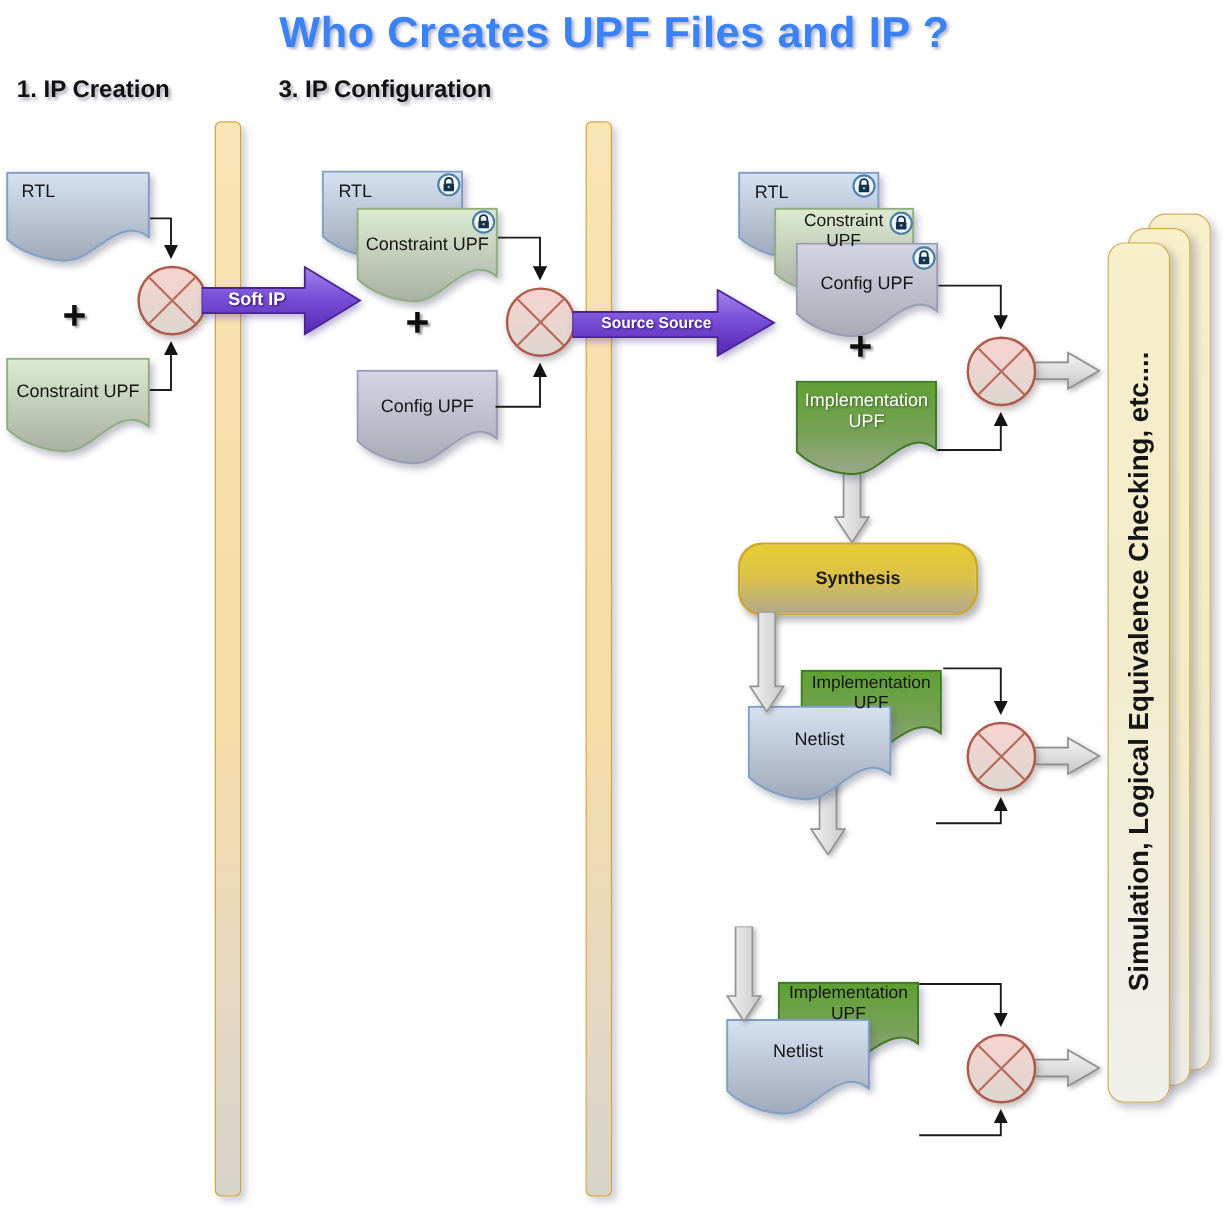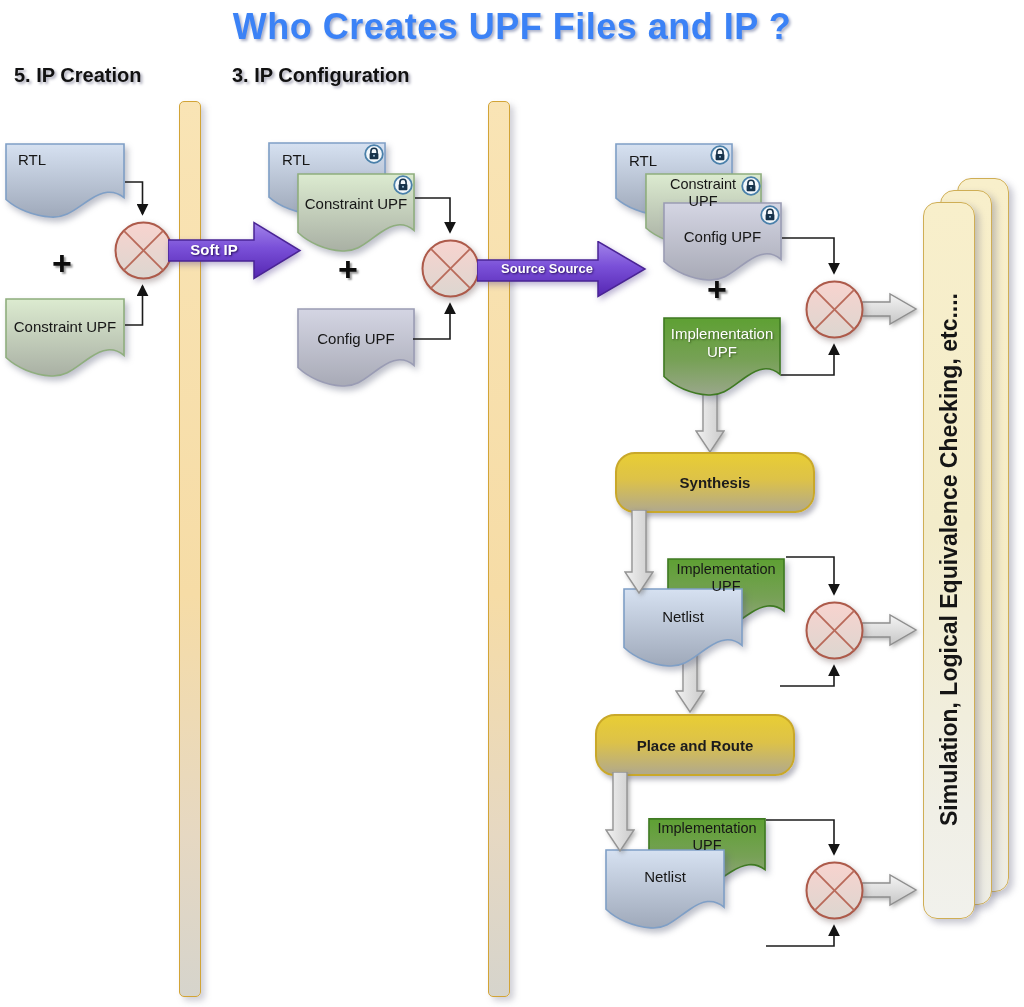--- a/index.html
+++ b/index.html
@@ -83,21 +83,21 @@
         <stop offset="0" stop-color="#f2f2f2"></stop>
           <stop offset="1" stop-color="#c9c9c9"></stop>
       </linearGradient>
       <marker id="mArrow" viewBox="0 0 10 10" refX="8.5" refY="5" markerWidth="7.5" markerHeight="7.5" orient="auto-start-reverse">
         <path d="M0,0 L10,5 L0,10 Z" fill="#141414"></path>
       </marker>
     </defs>
   </svg>
 
   <div class="abs" id="title">Who Creates UPF Files and IP ?</div>
-  <div class="abs sec-head" style="left:14px;top:64px">5. IP Creation</div>
+  <div class="abs sec-head" style="left:14px;top:64px">1. IP Creation</div>
   <div class="abs sec-head" style="left:232px;top:64px">3. IP Configuration</div>
 
   <div class="abs vbar" style="left:179px"></div>
   <div class="abs vbar" style="left:488px"></div>
 
   <div class="abs panel" style="left:957px;top:178px;height:712px"></div>
   <div class="abs panel" style="left:940px;top:190px;height:713px"></div>
   <div class="abs panel" style="left:923px;top:202px;height:715px;background:linear-gradient(180deg,#f8efcb 0%,#f3ecca 45%,#f0efe6 85%,#f1f1ec 100%)"></div>
   <div class="abs" id="panel-front-label">
     <span>Simulation, Logical Equivalence Checking, etc....</span>
@@ -106,23 +106,20 @@
   <svg class="blockarrow" style="left:695px;top:391px;z-index:2" width="30" height="62" viewBox="0 0 30 62">
     <polygon points="8,0 22,0 22,40 29,40 15,61 1,40 8,40" fill="url(#gGrayH)" stroke="#949494" stroke-width="1.4"></polygon>
   </svg>
 
   <svg class="blockarrow" style="left:675px;top:650px;z-index:2" width="30" height="63" viewBox="0 0 30 63">
     <polygon points="8,0 22,0 22,41 29,41 15,62 1,41 8,41" fill="url(#gGrayH)" stroke="#949494" stroke-width="1.4"></polygon>
   </svg>
 
   <div class="proc-box" style="left:615px;top:452px;width:196px;height:57px">
     <span>Synthesis</span>
-  </div>
-  <div class="proc-box" style="left:595px;top:714px;width:196px;height:58px">
-    <span>Place and Route</span>
   </div>
 
   <svg class="doc" style="left:5px;top:143px" width="120" height="76" viewBox="0 0 120 78" preserveAspectRatio="none">
     <path d="M1,1 L119,1 L119,56 C108,47 97,50 85,58 C71,67 62,77 46,76 C29,75 12,68 1,58 Z" fill="url(#gBlue)" stroke="#7f9fc6" stroke-width="1.6" vector-effect="non-scaling-stroke"></path>
   </svg>
   <div class="doc-label" style="left:18px;top:151px;text-align:left">RTL</div>
 
   <svg class="doc" style="left:5px;top:298px" width="120" height="80" viewBox="0 0 120 78" preserveAspectRatio="none">
     <path d="M1,1 L119,1 L119,56 C108,47 97,50 85,58 C71,67 62,77 46,76 C29,75 12,68 1,58 Z" fill="url(#gGreenL)" stroke="#8fae7e" stroke-width="1.6" vector-effect="non-scaling-stroke"></path>
   </svg>

